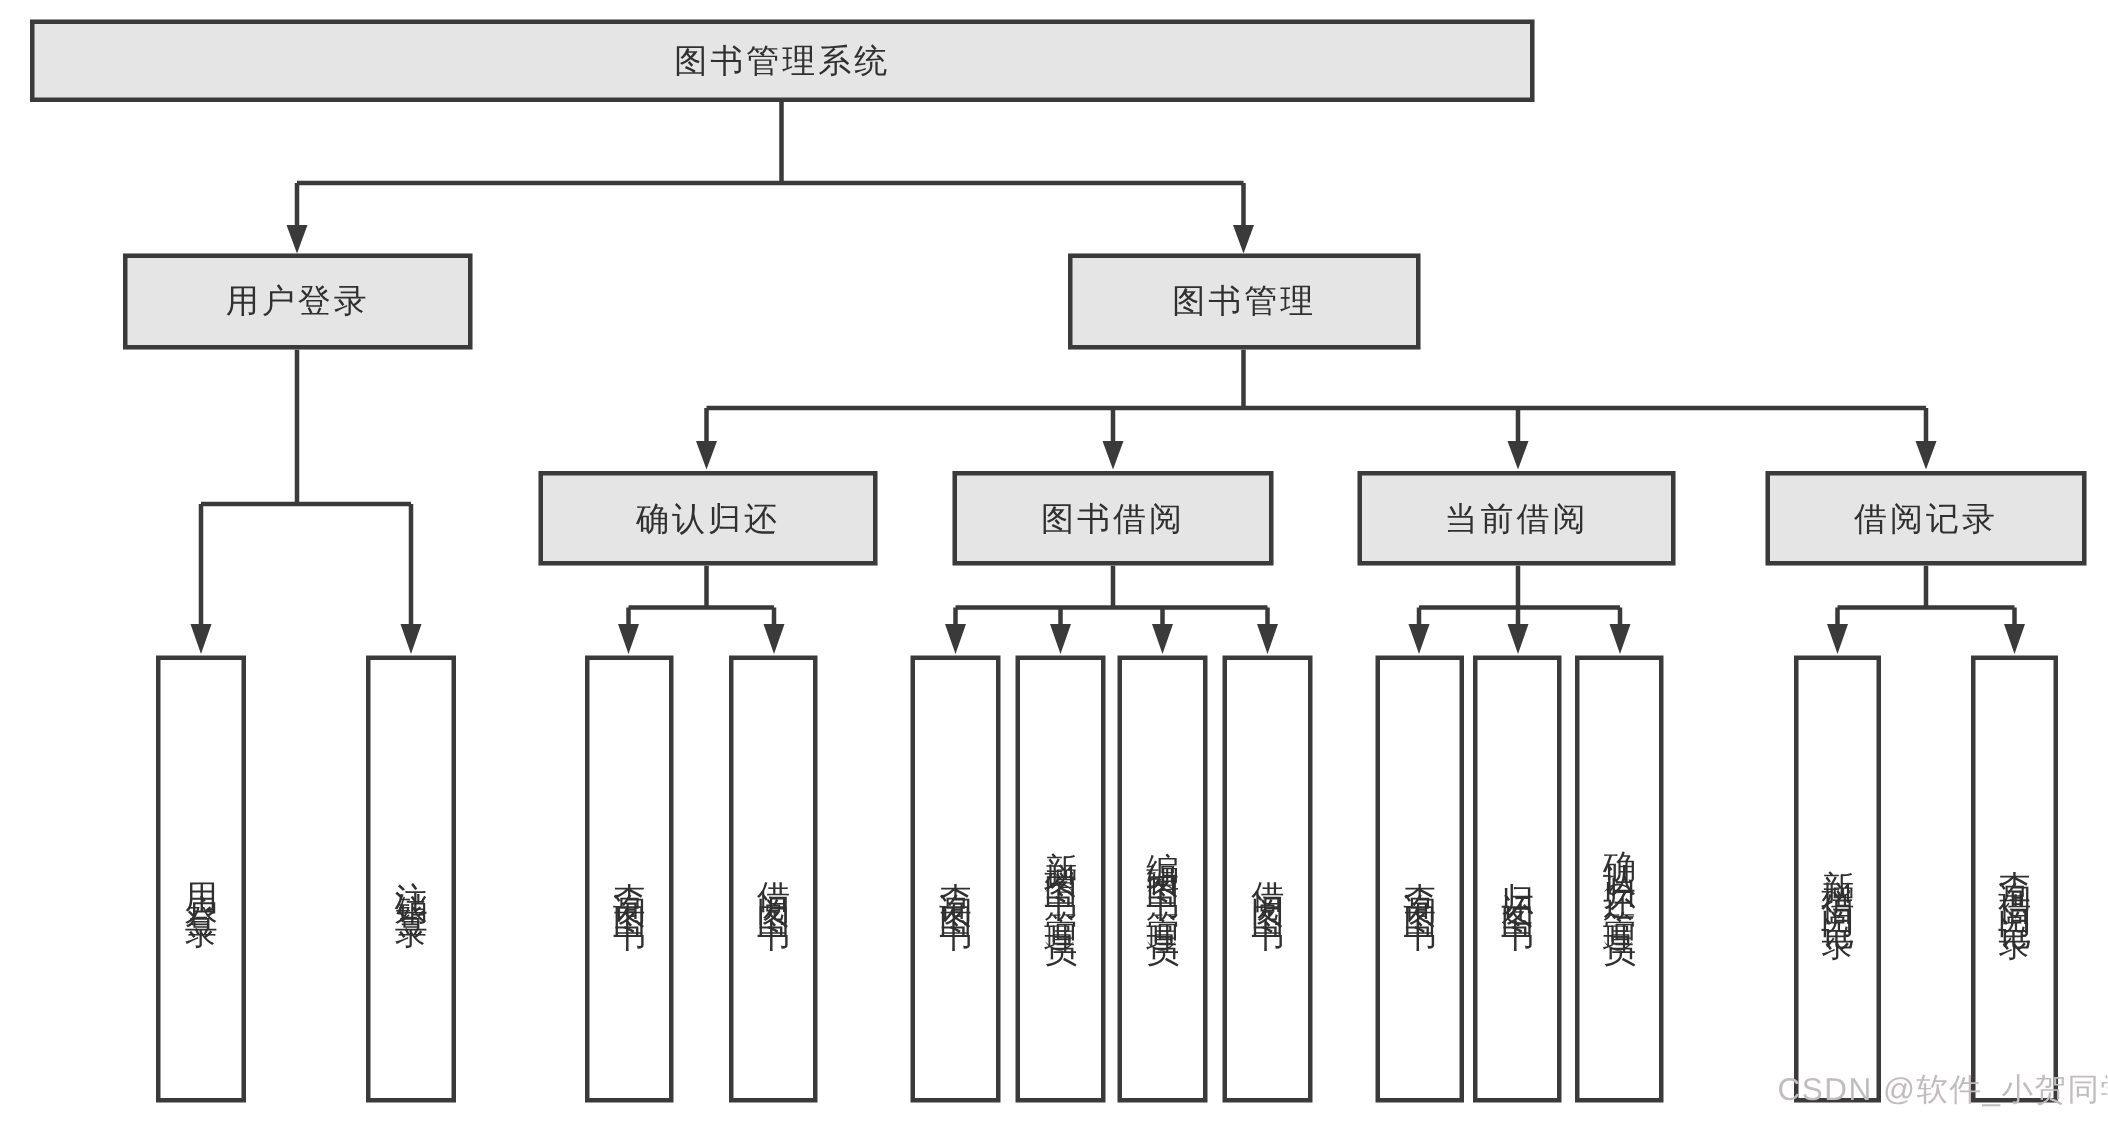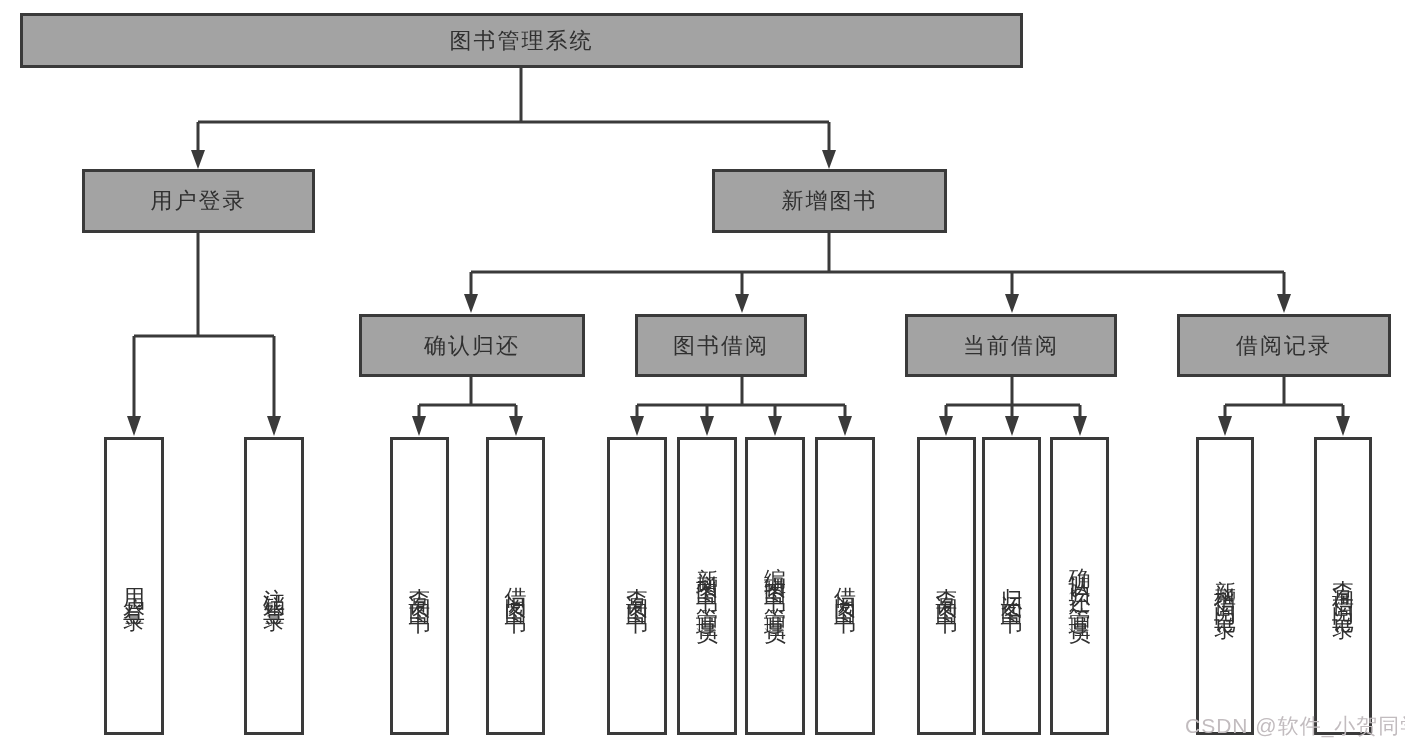--- a/index.html
+++ b/index.html
@@ -2,39 +2,39 @@
 <html><head>
 <meta charset="utf-8">
 <style>
   html,body{margin:0;padding:0;background:#ffffff;}
   #canvas{
     position:relative;width:1405px;height:747px;background:#ffffff;overflow:hidden;
     font-family:"Liberation Sans","DejaVu Sans",sans-serif;
   }
   #connectors{position:absolute;left:0;top:0;width:1405px;height:747px;}
   .box{
-    position:absolute;box-sizing:border-box;border:3px solid #3a3a3a;background:#a3a3a3;
+    position:absolute;box-sizing:border-box;border:3px solid #3a3a3a;background:#e5e5e5;
     display:flex;align-items:center;justify-content:center;
     color:#303030;font-size:22px;letter-spacing:2px;z-index:2;
   }
   .vbox{
     position:absolute;box-sizing:border-box;border:3px solid #3a3a3a;background:#ffffff;
     display:flex;align-items:center;justify-content:center;
     color:#303030;font-size:22px;z-index:2;
   }
   .vbox span{
     writing-mode:vertical-rl;text-orientation:mixed;letter-spacing:8px;line-height:1.1;
   }
   
   #root      {left:20px;  top:13px;  width:1003px;height:55px;}
   #userlogin {left:82px;  top:169px; width:233px; height:64px;}
   #bookmgmt  {left:712px; top:169px; width:235px; height:64px;}
   .row3{top:314px;height:63px;}
   #newbooks  {left:359px; width:226px;}
-  #bookborrow{left:635px; width:172px;text-align:center;}
+  #bookborrow{left:635px; width:214px;text-align:center;}
   #curborrow {left:905px; width:212px;}
   #borrowrec {left:1177px;width:214px;}
   
   .leaf{top:437px;height:298px;}
   #ul1{left:104px;width:60px;}  #ul2{left:244px;width:60px;}
   #nb1{left:390px;width:59px;}  #nb2{left:486px;width:59px;}
   #bb1{left:607px;width:60px;}  #bb2{left:677px;width:60px;}
   #bb3{left:745px;width:60px;}  #bb4{left:815px;width:60px;}
   #cb1{left:917px;width:59px;}  #cb2{left:982px;width:59px;}  #cb3{left:1050px;width:59px;}
   #br1{left:1196px;width:58px;} #br2{left:1314px;width:58px;}
@@ -82,21 +82,21 @@
 
     <g>
       <path d="M1284 377 V405 M1225 405 H1343 M1225 405 V418 M1343 405 V418" fill="none" stroke="#3a3a3a" stroke-width="3"></path>
       <path d="M1218 416 H1232 L1225 436 Z M1336 416 H1350 L1343 436 Z" fill="#3a3a3a"></path>
     </g>
   </svg>
 
   <div class="box" id="root">图书管理系统</div>
 
   <div class="box" id="userlogin">用户登录</div>
-  <div class="box" id="bookmgmt">新增图书</div>
+  <div class="box" id="bookmgmt">图书管理</div>
 
   <div class="box row3" id="newbooks">确认归还</div>
   <div class="box row3" id="bookborrow">图书借阅</div>
   <div class="box row3" id="curborrow">当前借阅</div>
   <div class="box row3" id="borrowrec">借阅记录</div>
 
   <div class="vbox leaf" id="ul1">
     <span>用户登录</span>
   </div>
   <div class="vbox leaf" id="ul2">

